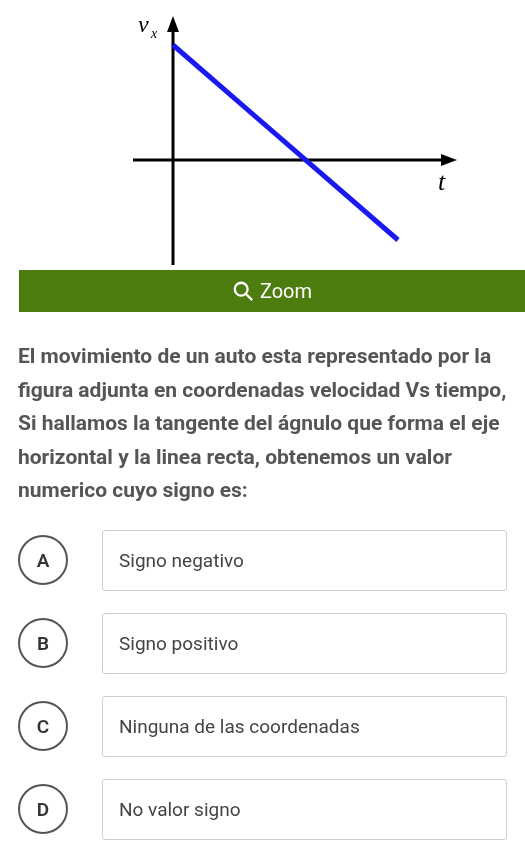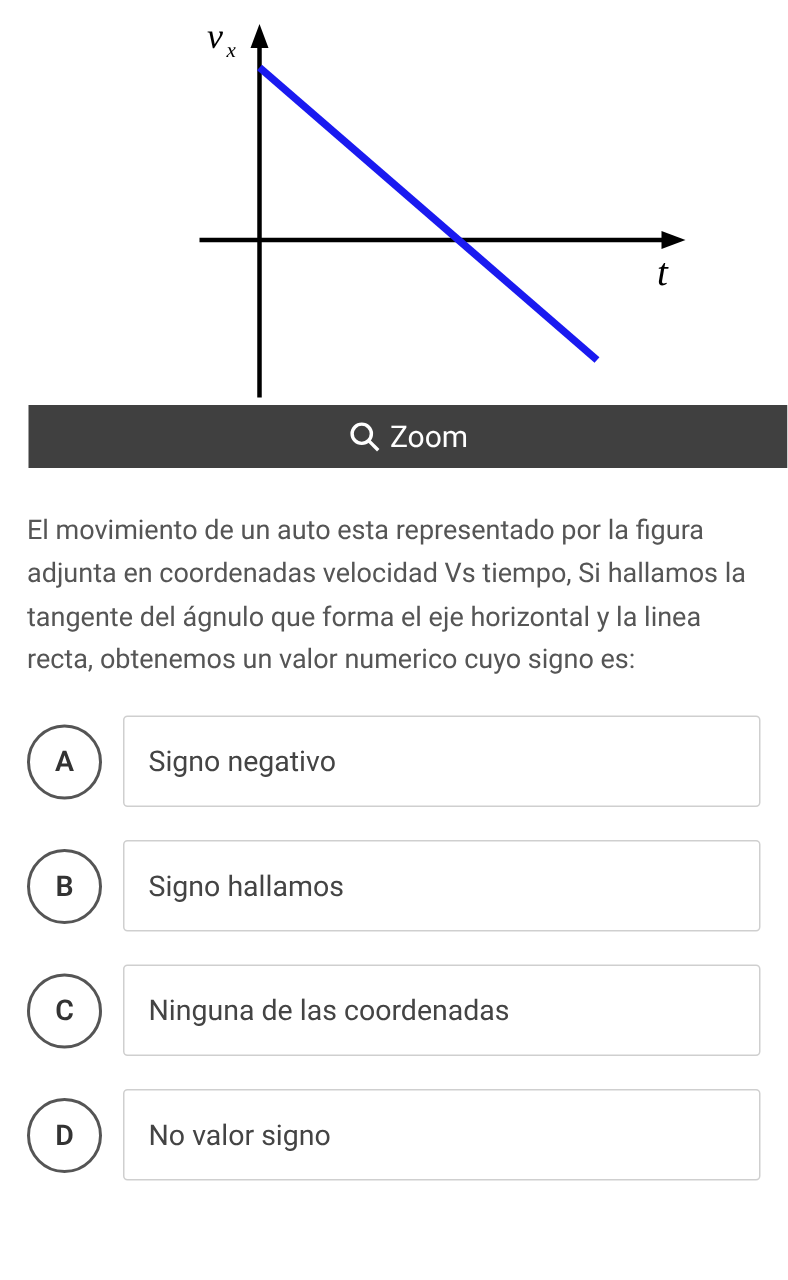--- a/index.html
+++ b/index.html
@@ -14,37 +14,37 @@
     background: #fff;
     display: flex;
     justify-content: center;
     align-items: center;
     padding: 10px 0 0 0;
   }
   .figure-area svg { display: block; }
   .zoom-bar {
     width: 506px;
     margin-left: 19px;
-    background: #404040;
+    background: #4d7c0f;
     color: #fff;
     height: 42px;
     display: flex;
     align-items: center;
     justify-content: center;
     font-size: 20px;
     font-weight: 400;
     cursor: pointer;
   }
   .zoom-bar svg { margin-right: 6px; }
   .question-text {
     padding: 28px 18px 8px 18px;
-    font-size: 18px;
+    font-size: 21px;
     line-height: 1.6;
     color: #555;
-    font-weight: 400;
+    font-weight: 700;
   }
   .options {
     padding: 14px 18px 20px 18px;
   }
   .option-row {
     display: flex;
     align-items: center;
     margin-bottom: 22px;
     cursor: pointer;
   }
@@ -63,20 +63,21 @@
     margin-right: 14px;
   }
   .option-box {
     flex: 1;
     border: 1px solid #cfcfcf;
     border-radius: 3px;
     padding: 18px 16px;
     font-size: 19px;
     color: #444;
     background: #fff;
+    margin-left: 20px;
   }
 </style>
 </head>
 <body>
 
 <div class="figure-area">
   <svg width="400" height="260" viewBox="0 0 400 260">
 
     <line x1="110" y1="15" x2="110" y2="255" stroke="#000" stroke-width="3"></line>
 
@@ -105,21 +106,21 @@
 
 <div class="question-text">El movimiento de un auto esta representado por la figura adjunta en coordenadas velocidad Vs tiempo, Si hallamos la tangente del ágnulo que forma el eje horizontal y la linea recta, obtenemos un valor numerico cuyo signo es:</div>
 
 <div class="options">
   <div class="option-row">
     <div class="option-letter">A</div>
     <div class="option-box">Signo negativo</div>
   </div>
   <div class="option-row">
     <div class="option-letter">B</div>
-    <div class="option-box">Signo hallamos</div>
+    <div class="option-box">Signo positivo</div>
   </div>
   <div class="option-row">
     <div class="option-letter">C</div>
     <div class="option-box">Ninguna de las coordenadas</div>
   </div>
   <div class="option-row">
     <div class="option-letter">D</div>
     <div class="option-box">No valor signo</div>
   </div>
 </div>

